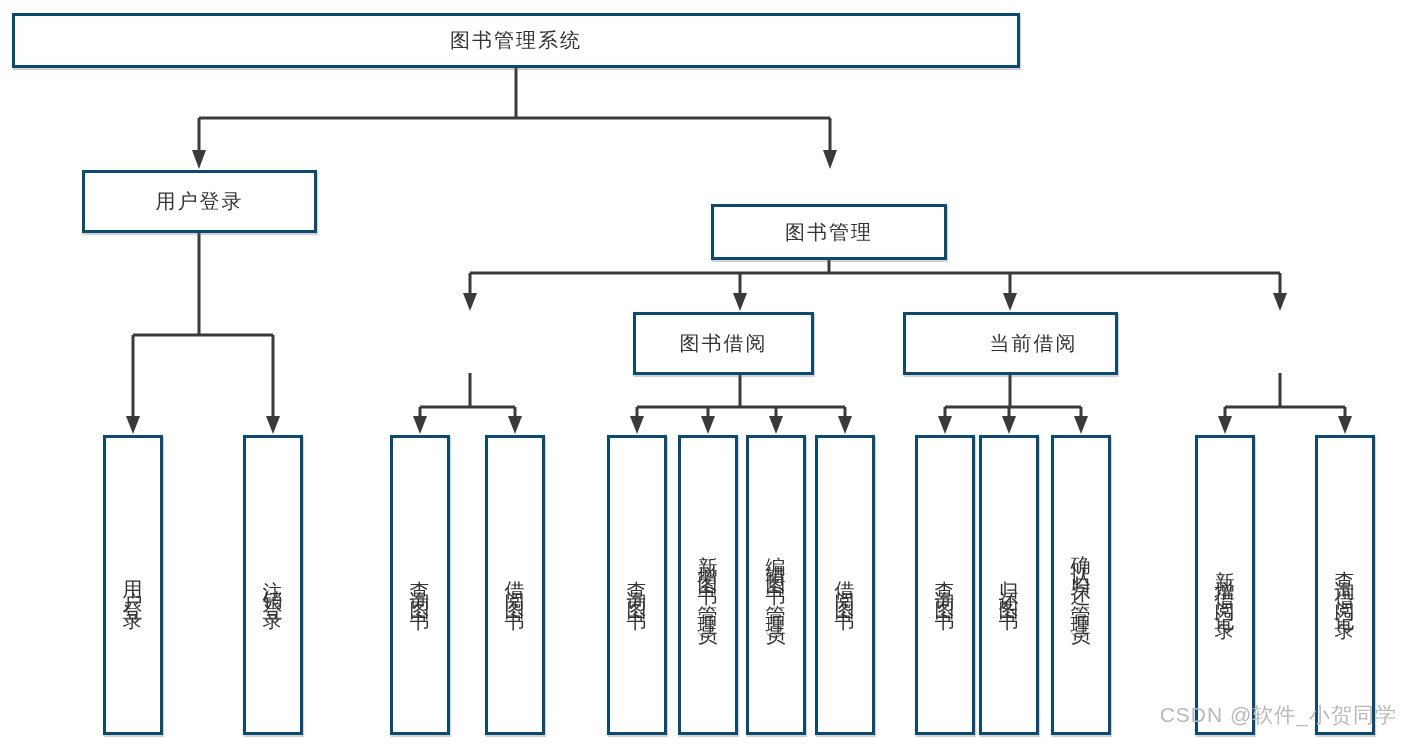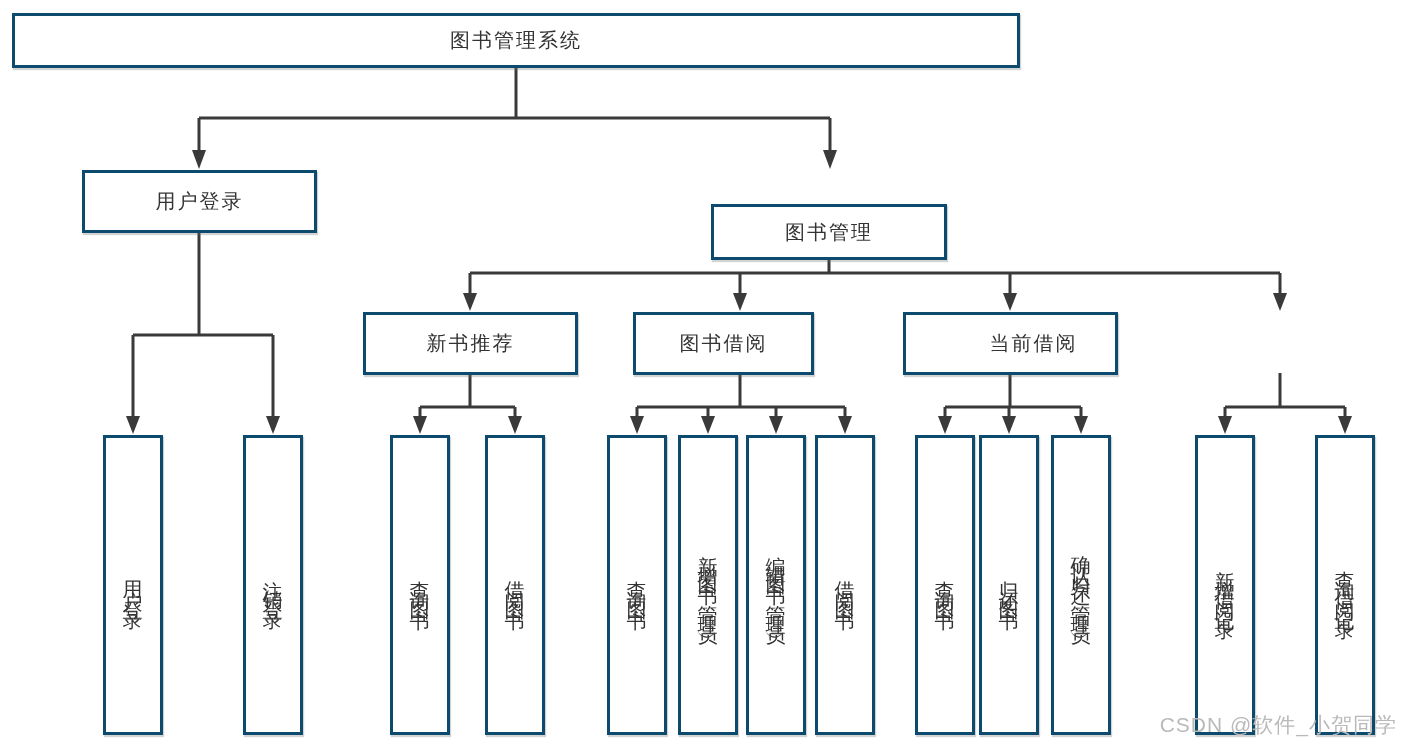--- a/index.html
+++ b/index.html
@@ -36,21 +36,21 @@
   .n-records{left:1173px;top:312px;width:215px;height:63px;}
   .leaf{top:435px;width:60px;height:300px;}
   .l-u1{left:103px;} .l-u2{left:243px;}
   .l-n1{left:390px;} .l-n2{left:485px;}
   .l-b1{left:607px;} .l-b2{left:678px;} .l-b3{left:746px;} .l-b4{left:815px;}
   .l-c1{left:915px;} .l-c2{left:979px;} .l-c3{left:1051px;}
   .l-r1{left:1195px;} .l-r2{left:1315px;}
   .watermark{
     position:absolute;
     right:8px;
-    bottom:8px;
+    bottom:18px;
     font-size:21px;
     color:#b9b9b9;
     z-index:3;
     letter-spacing:1px;
     white-space:nowrap;
   }
 </style>
 </head>
 <body>
 
@@ -100,23 +100,20 @@
     <span class="lbl">图书管理系统</span>
   </div>
 
   <div class="node n-userlogin">
     <span class="lbl">用户登录</span>
   </div>
   <div class="node n-bookmgmt">
     <span class="lbl">图书管理</span>
   </div>
 
-  <div class="node n-newbook">
-    <span class="lbl">新书推荐</span>
-  </div>
   <div class="node n-borrow">
     <span class="lbl">图书借阅</span>
   </div>
   <div class="node n-current">
     <span class="lbl">当前借阅</span>
   </div>
 
   <div class="node leaf l-u1">
     <span class="lbl">用户登录</span>
   </div>

